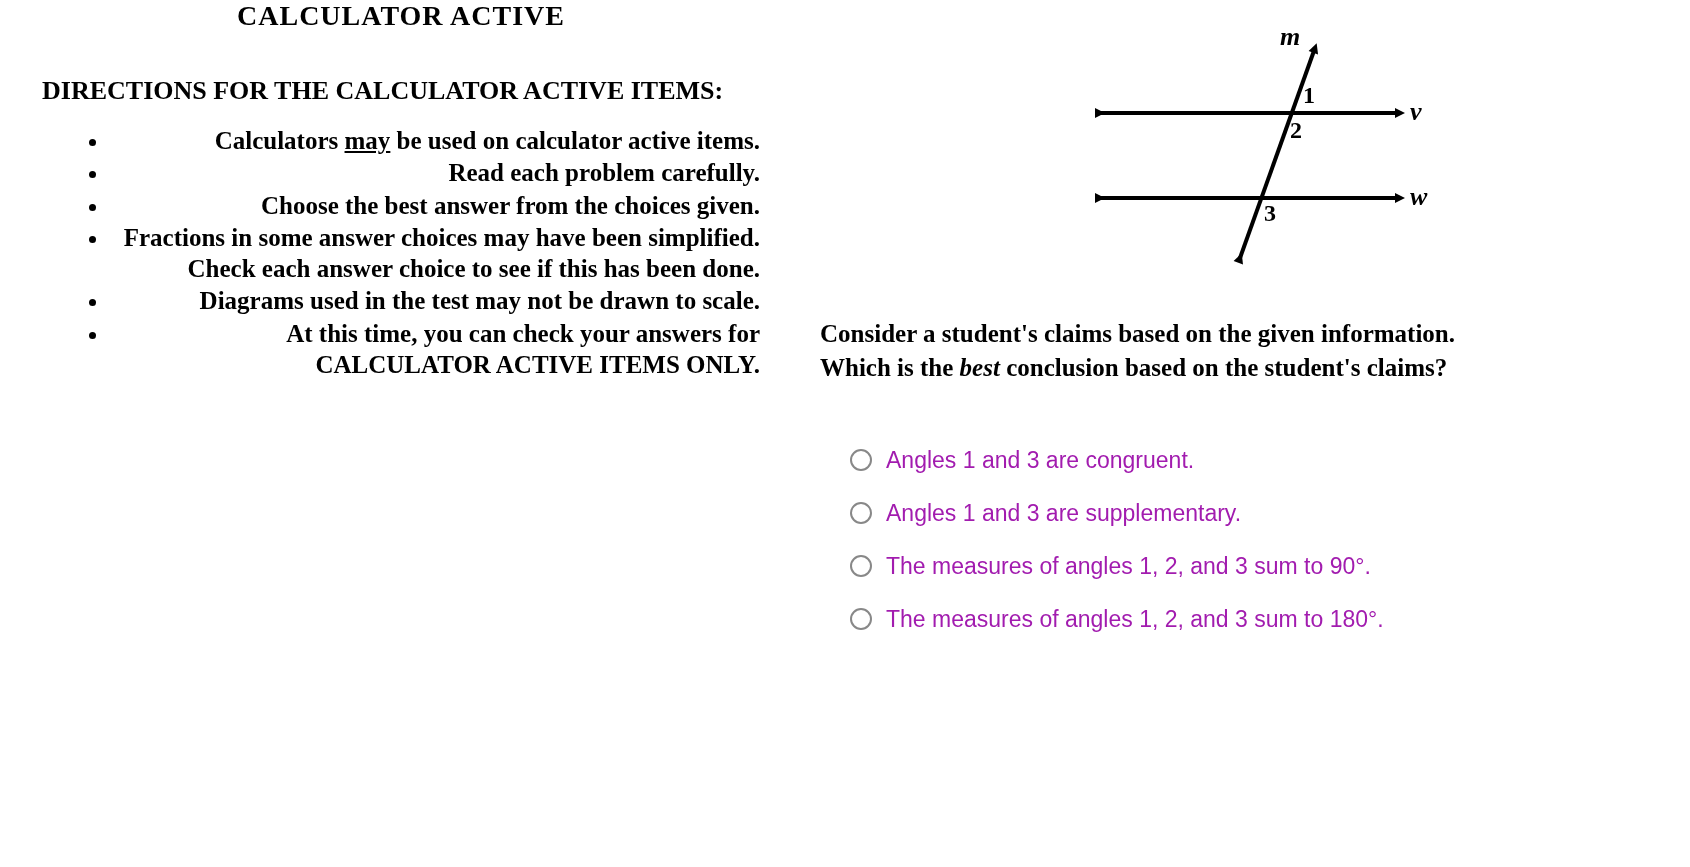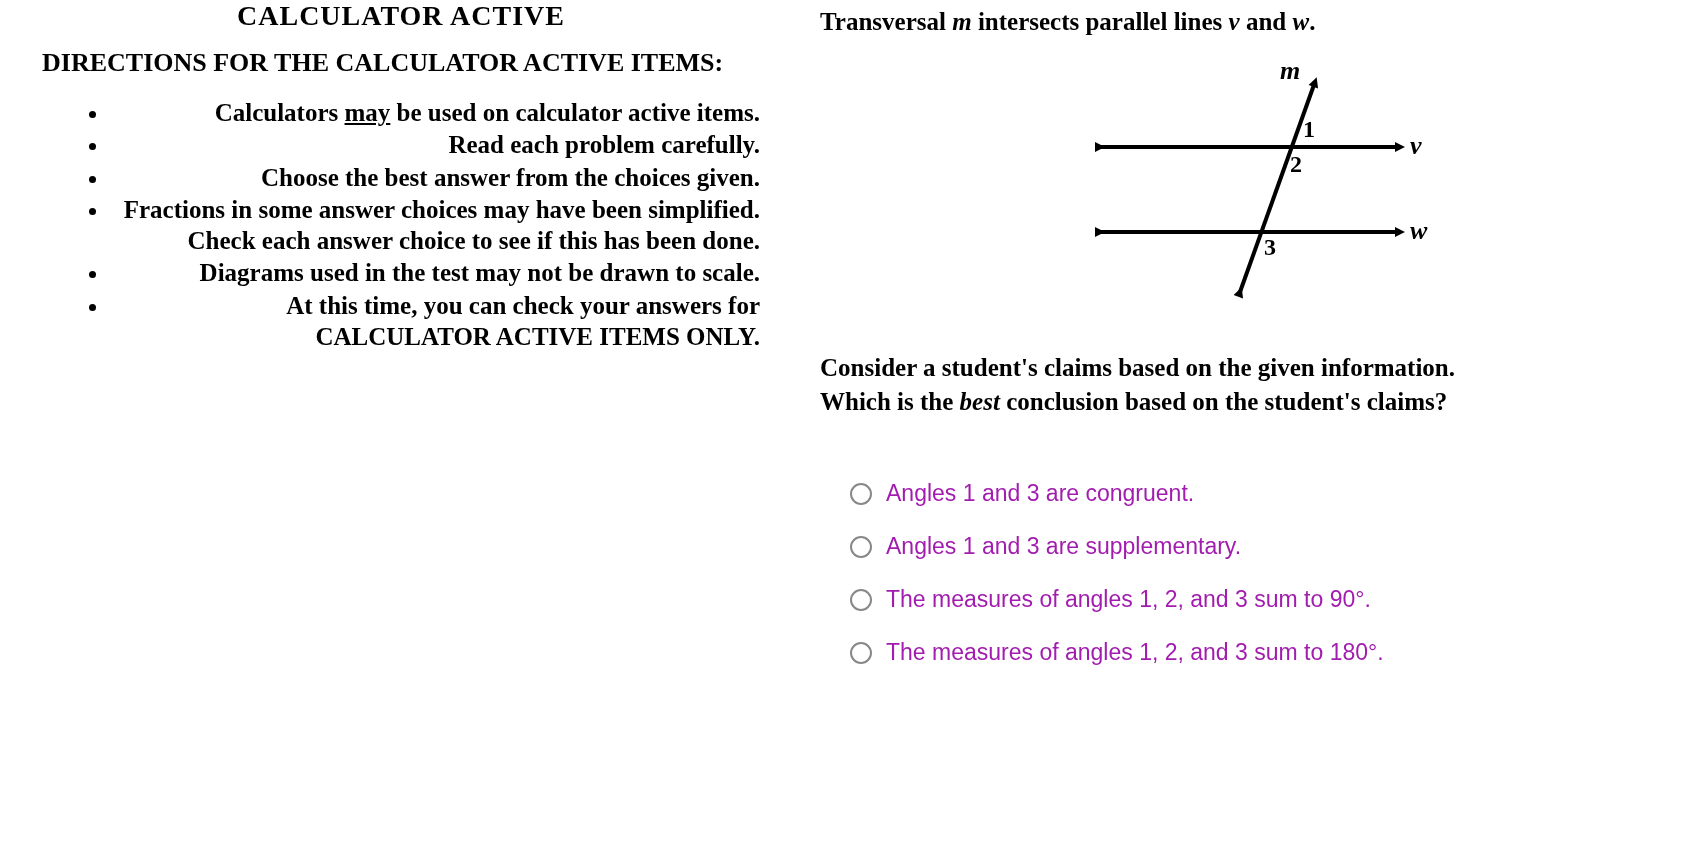--- a/index.html
+++ b/index.html
@@ -17,21 +17,21 @@
   }
   .right-panel {
     width: 890px;
     padding: 5px 10px 0 20px;
   }
   .title-heading {
     font-weight: bold;
     font-size: 28px;
     text-align: center;
     letter-spacing: 1px;
-    margin-bottom: 16px;
+    margin-bottom: 44px;
     color: #000;
   }
   .directions-title {
     font-weight: bold;
     font-size: 26px;
     margin-bottom: 19px;
   }
   .directions-list {
     padding-left: 68px;
     font-size: 25px;
@@ -108,23 +108,20 @@
     </li>
     <li>Read each problem carefully.</li>
     <li>Choose the best answer from the choices given.</li>
     <li>Fractions in some answer choices may have been simplified. Check each answer choice to see if this has been done.</li>
     <li>Diagrams used in the test may not be drawn to scale.</li>
     <li>At this time, you can check your answers for CALCULATOR ACTIVE ITEMS ONLY.</li>
   </ul>
 </div>
 
 <div class="right-panel">
-  <div class="q-text">
-    <span>Transversal </span><span class="serif-i">m</span><span> intersects parallel lines </span><span class="serif-i">v</span><span> and </span><span class="serif-i">w</span><span>.</span>
-  </div>
 
   <svg class="diagram" width="380" height="250" viewBox="0 0 380 250">
     <defs>
       <marker id="arrow" markerWidth="12" markerHeight="12" refX="6" refY="6" orient="auto" markerUnits="userSpaceOnUse">
         <path d="M1,1 L11,6 L1,11 Z" fill="#000"></path>
       </marker>
     </defs>
 
     <line x1="40" y1="90" x2="340" y2="90" stroke="#000" stroke-width="4" marker-start="url(#arrow)" marker-end="url(#arrow)"></line>
 

